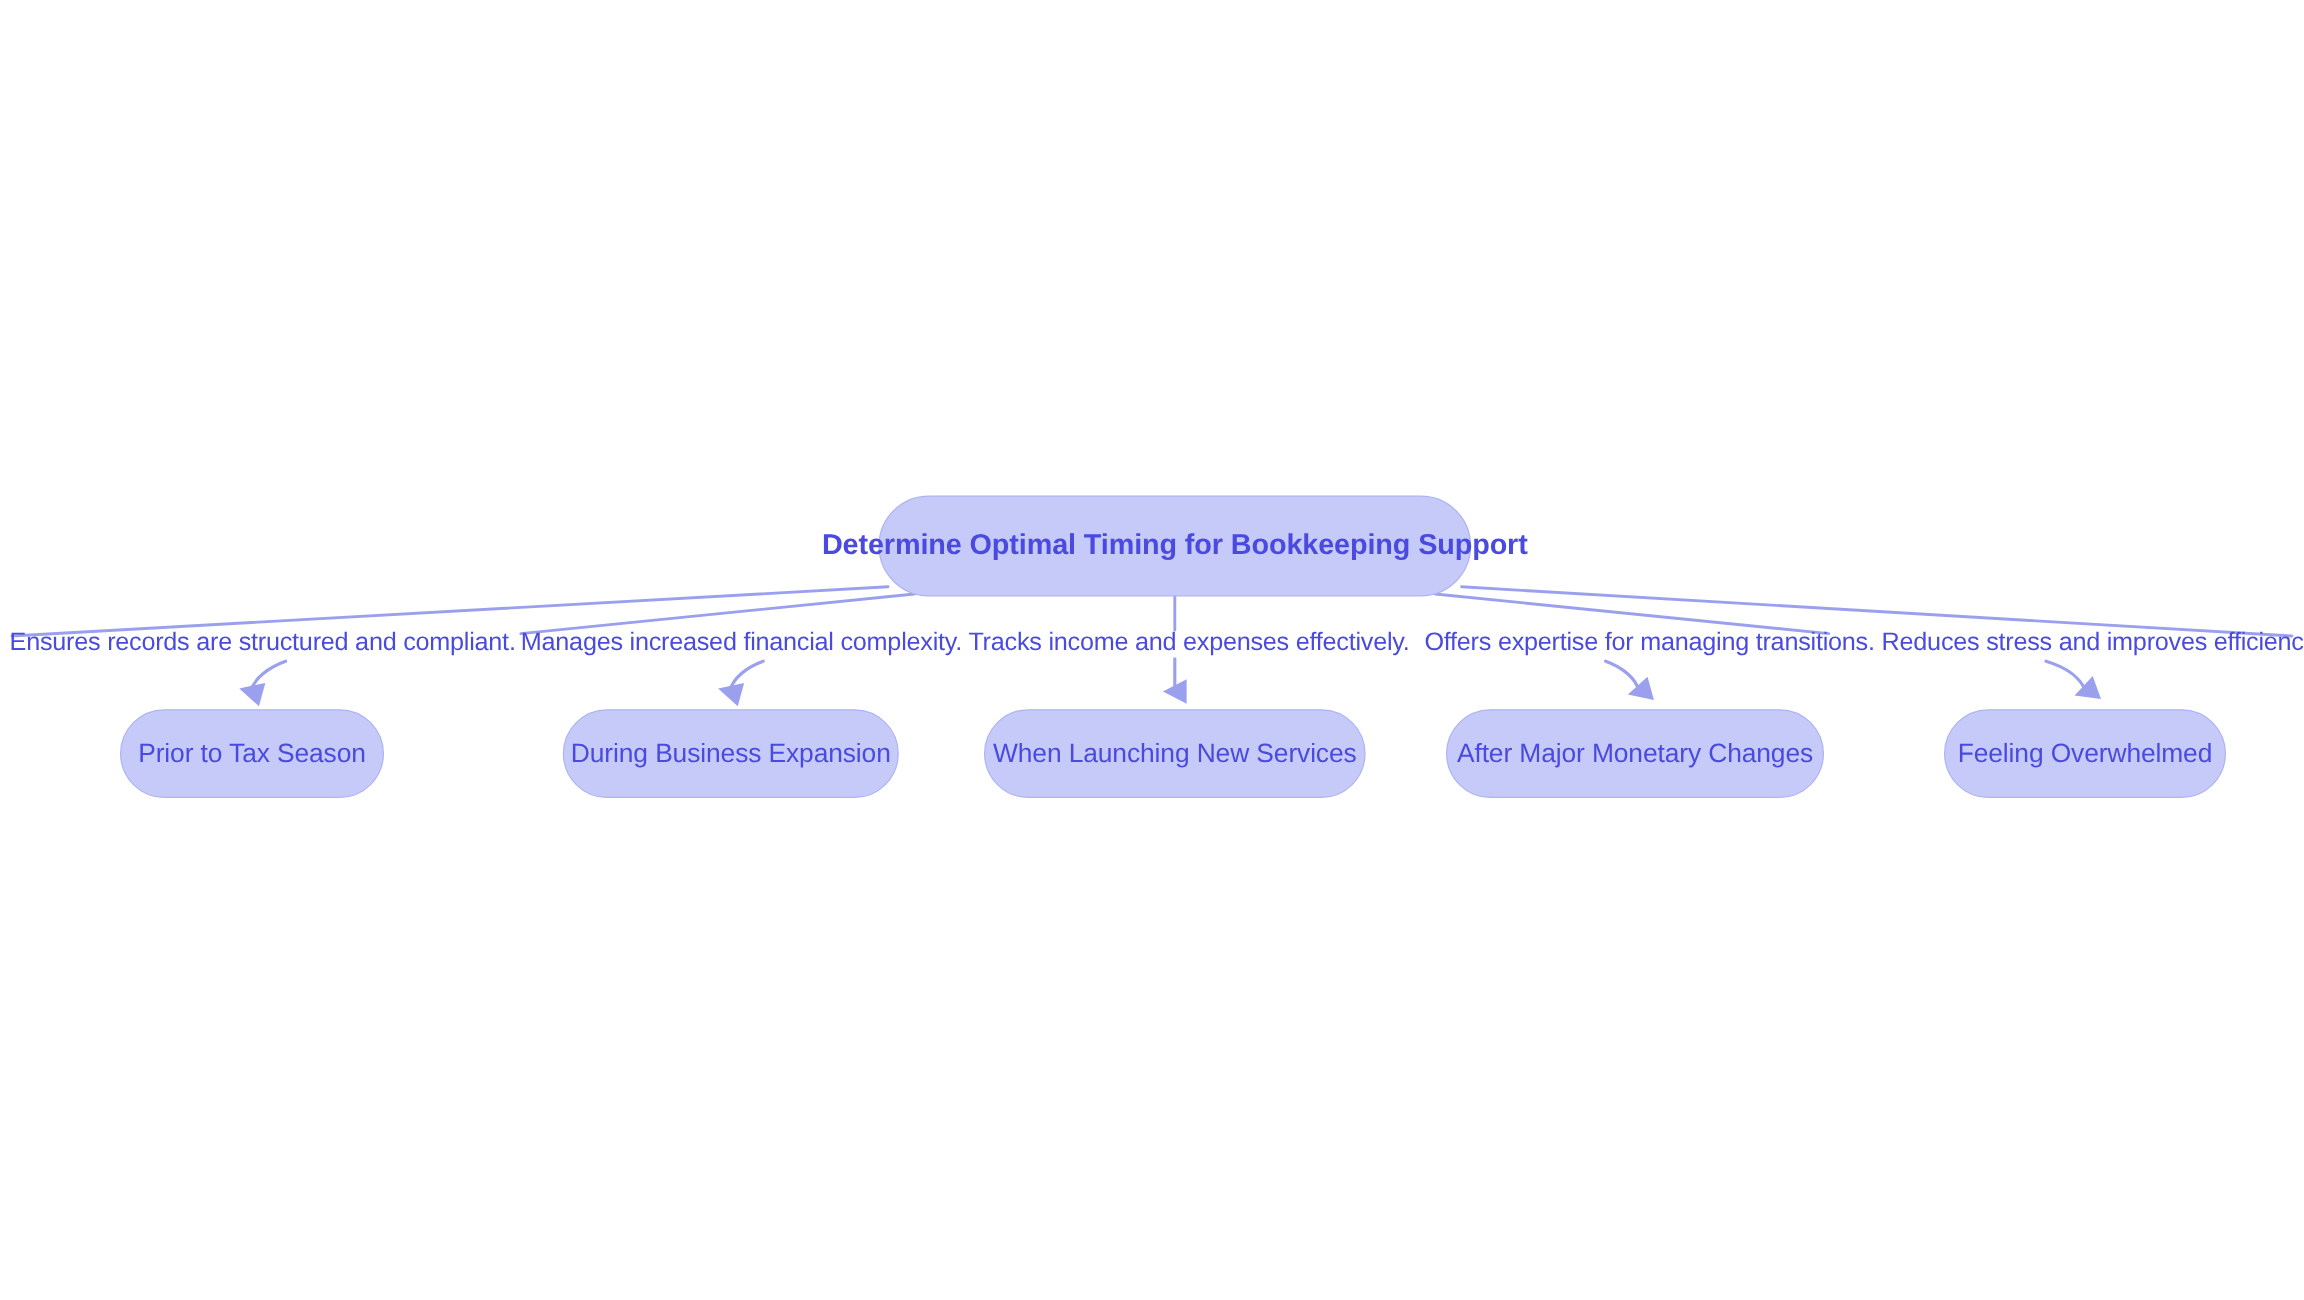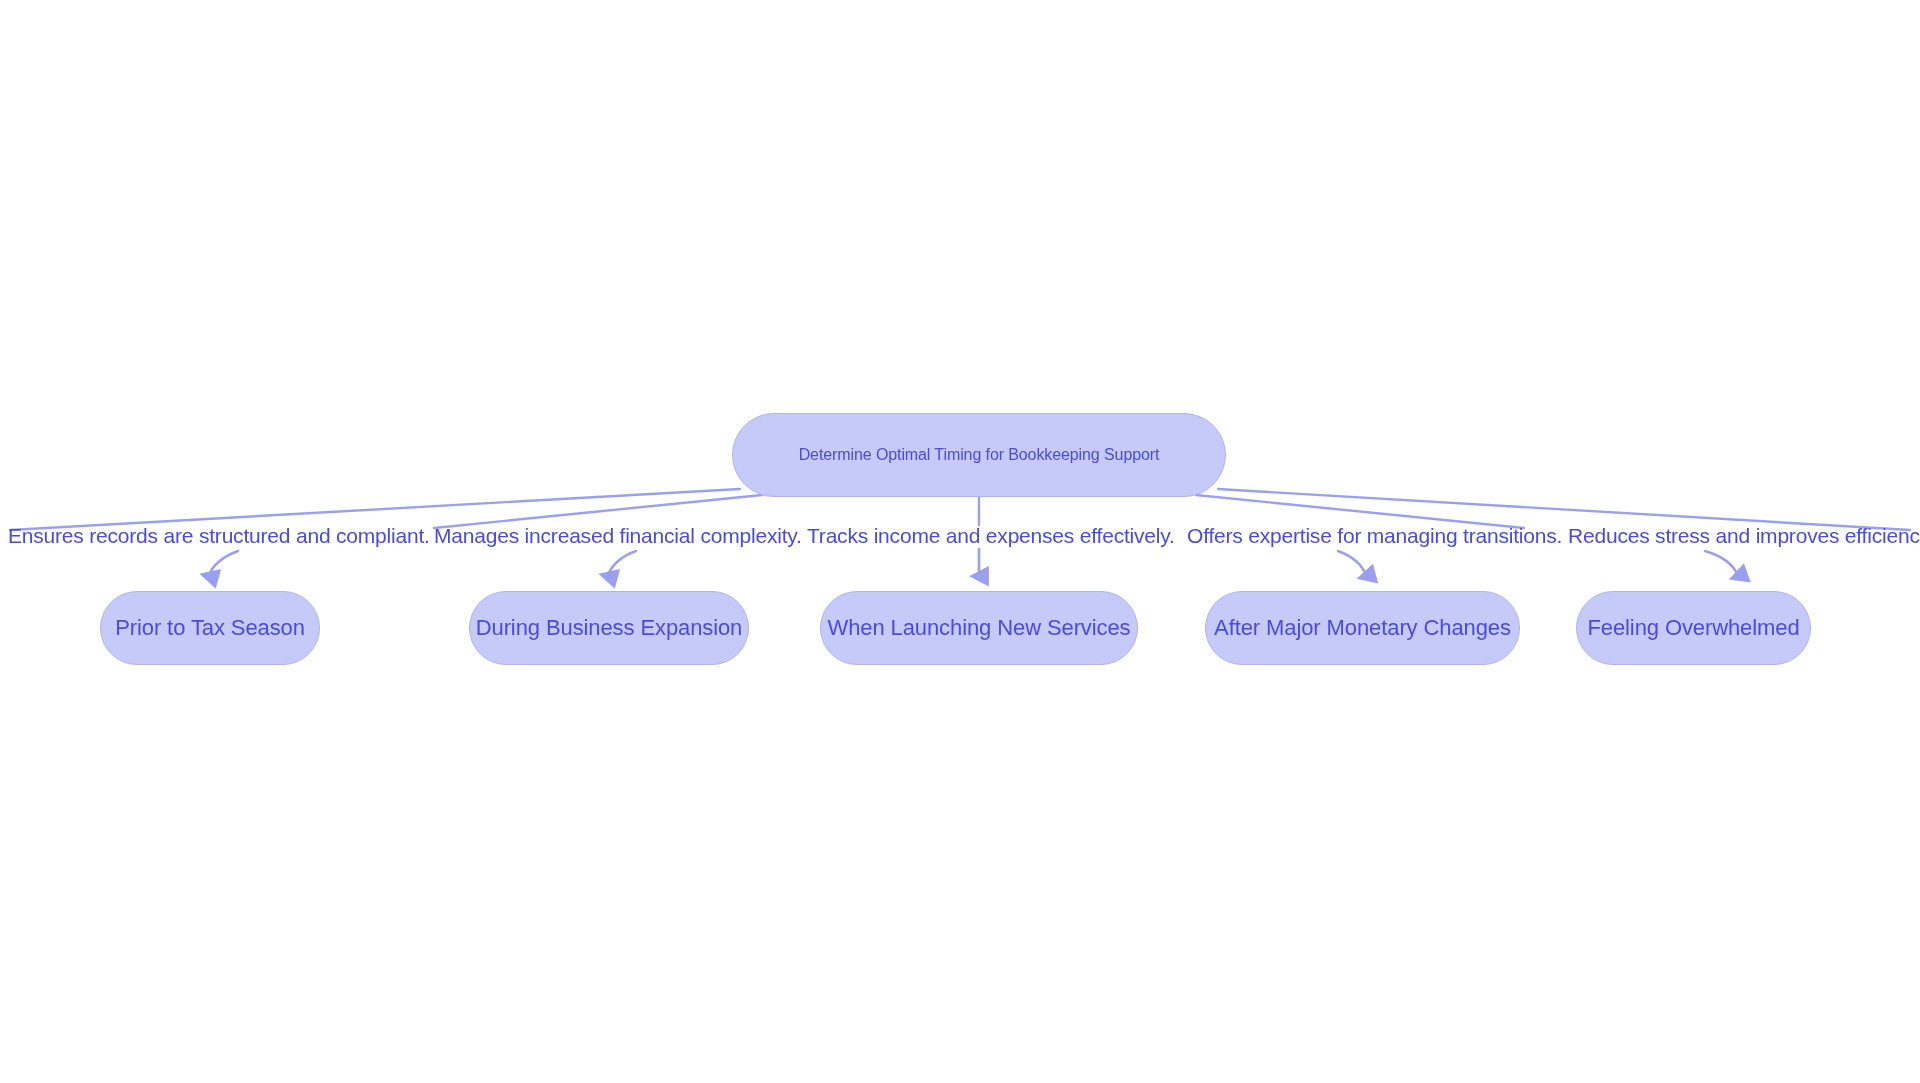--- a/index.html
+++ b/index.html
@@ -44,33 +44,34 @@
     white-space: nowrap;
     letter-spacing: -0.1px;
   }
   #node-root {
     left: 732px;
     top: 413px;
     width: 494px;
     height: 84px;
   }
   #node-root .node-label {
-    font-size: 16px;
+    font-size: 24px;
+    font-weight: bold;
   }
   .leaf {
     height: 74px;
   }
   .leaf .node-label {
     font-size: 22px;
   }
   #node-leaf-0 { left: 100px;  top: 591px; width: 220px; }
   #node-leaf-1 { left: 469px;  top: 591px; width: 280px; text-align: center; }
   #node-leaf-2 { left: 820px;  top: 591px; width: 318px; }
   #node-leaf-3 { left: 1205px; top: 591px; width: 315px; }
-  #node-leaf-4 { left: 1576px; top: 591px; width: 235px; }
+  #node-leaf-4 { left: 1620px; top: 591px; width: 235px; }
 
   .edge-label {
     position: absolute;
     color: #4a4ae0;
     font-size: 21px;
     white-space: nowrap;
     letter-spacing: -0.2px;
     z-index: 2;
     background: transparent;
   }

